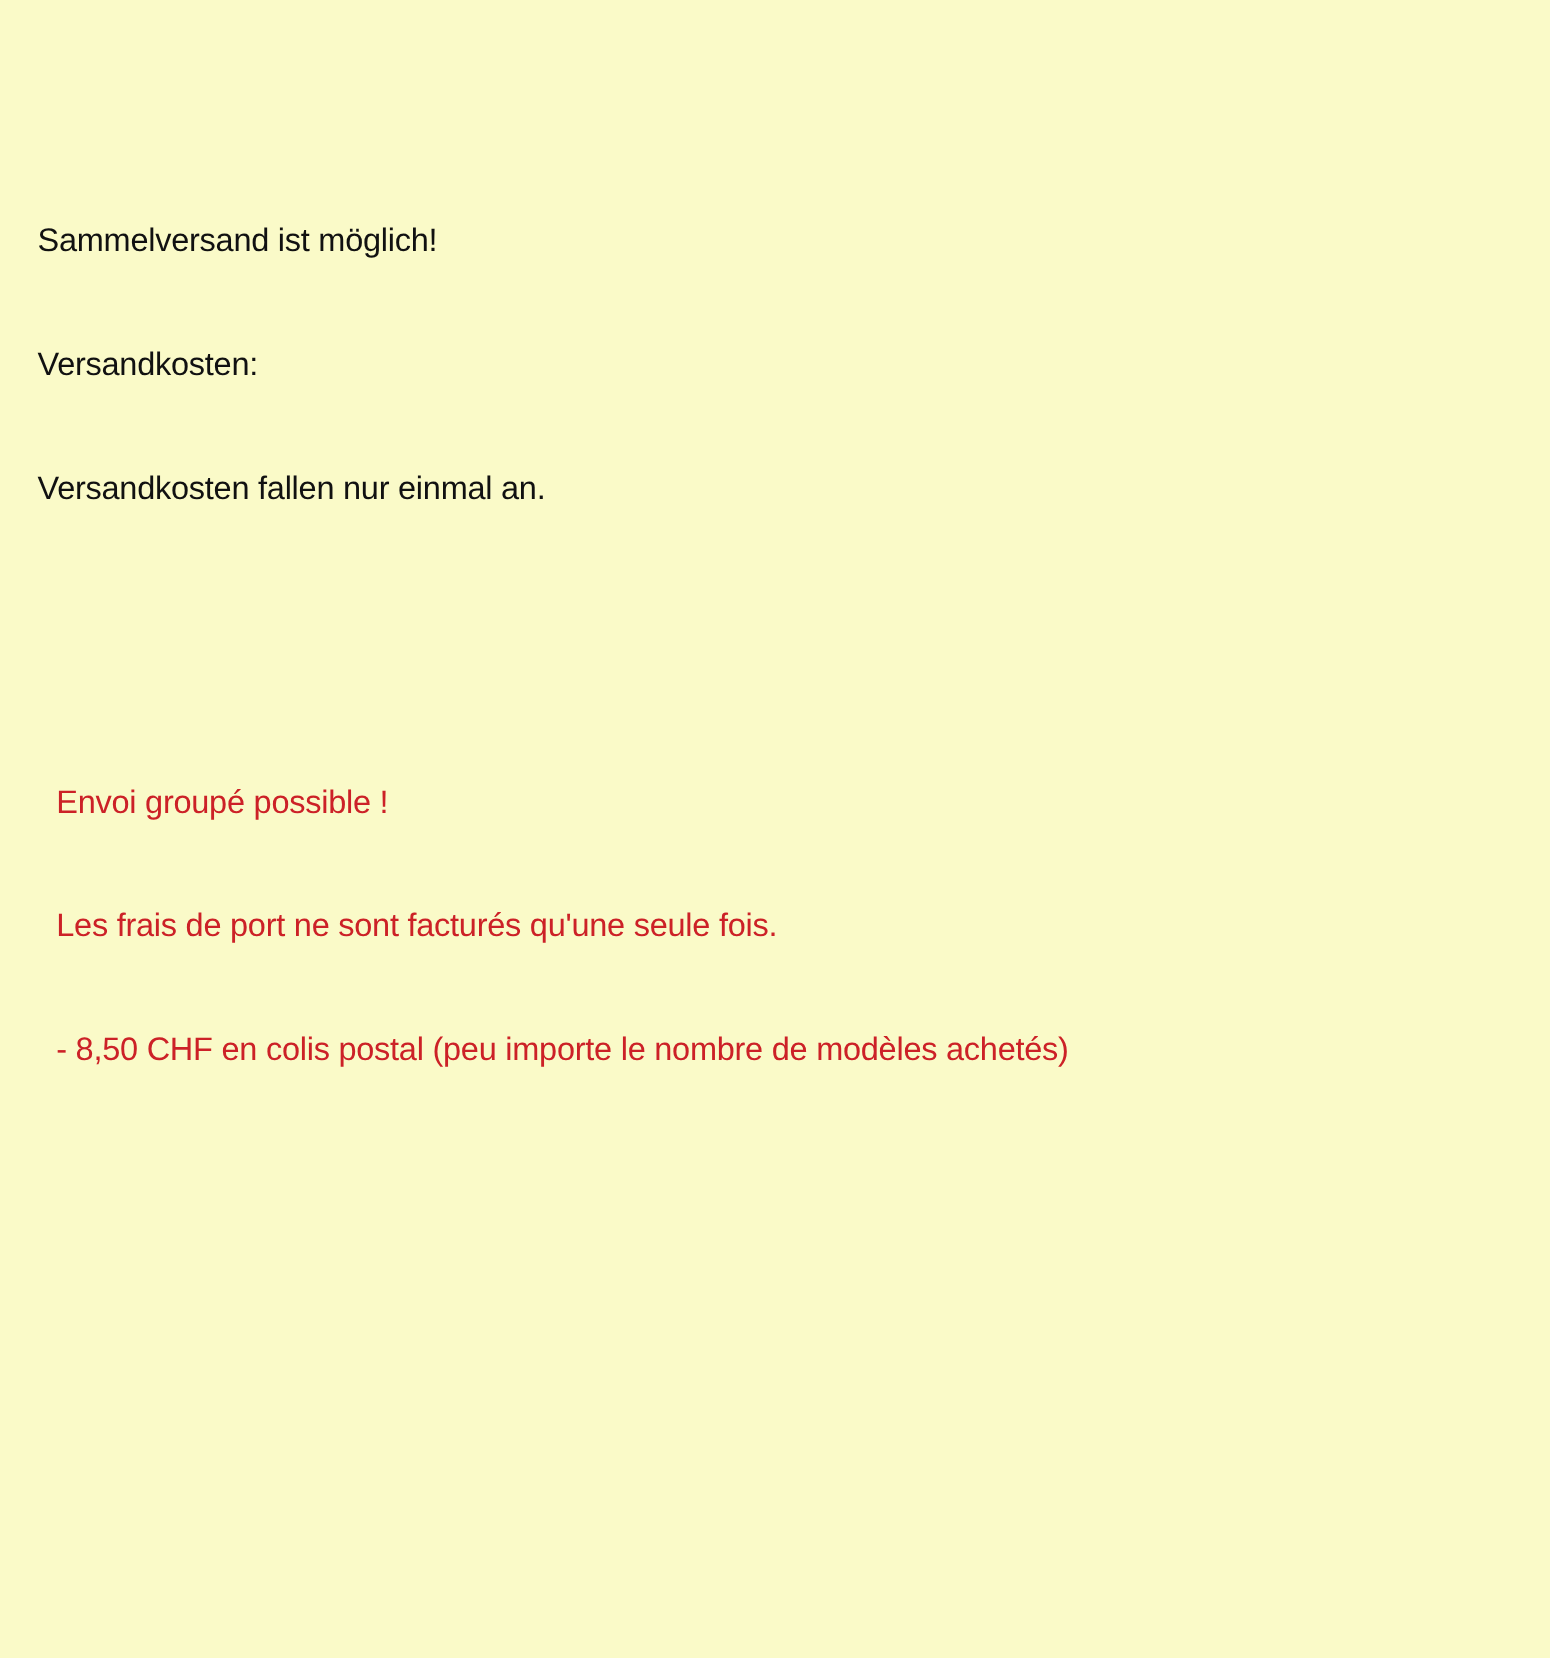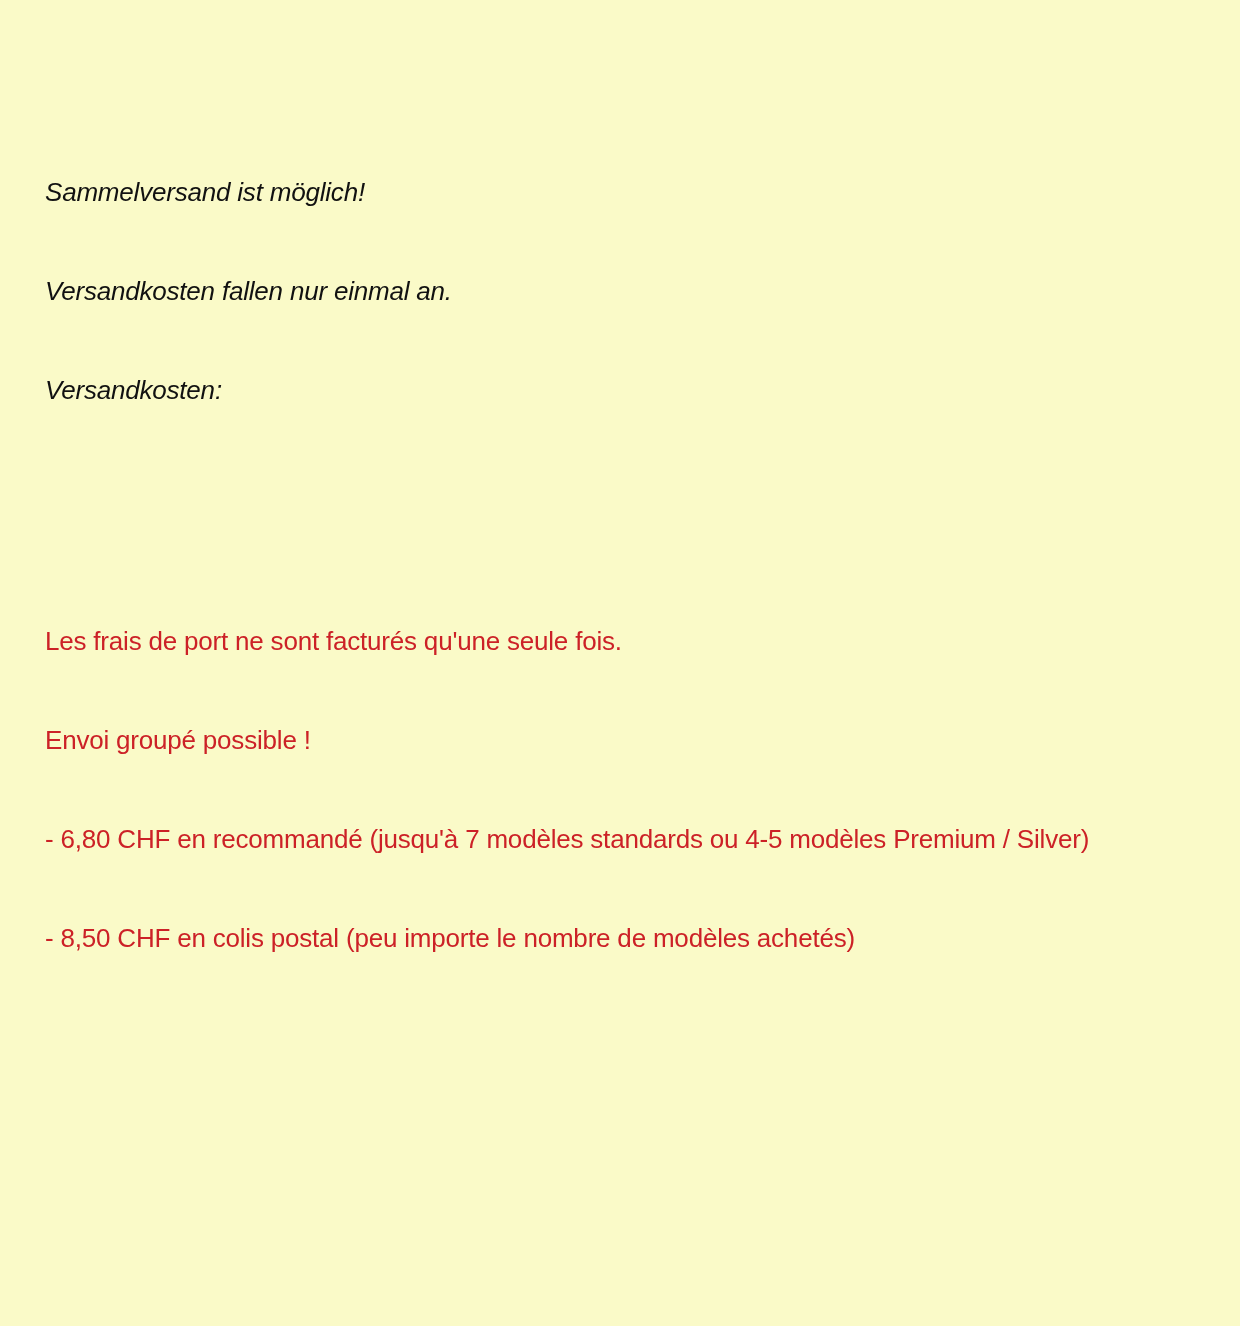--- a/index.html
+++ b/index.html
@@ -20,35 +20,34 @@
     padding-top: 110px;
   }
   .section {
     font-size: 26px;
     line-height: 33px;
     letter-spacing: -0.2px;
     white-space: pre;
   }
   .section .line { min-height: 33px; }
 
-  .section-german  { padding-left: 45px; font-style: italic; }
+  .section-german  { padding-left: 30px; }
   .section-french  { padding-left: 45px; margin-top: 86px; }
 </style>
 </head>
 <body style="background: rgb(250, 250, 200);">
 
 <div class="page">
 
   <div class="section section-german" style="color: rgb(17, 17, 17);">
     <div class="line">Sammelversand ist möglich!</div>
+    <div class="line">Versandkosten:</div>
     <div class="line">Versandkosten fallen nur einmal an.</div>
-    <div class="line">Versandkosten:</div>
   </div>
 
   <div class="section section-french" style="color: rgb(204, 33, 39);">
+    <div class="line">Envoi groupé possible !</div>
     <div class="line">Les frais de port ne sont facturés qu'une seule fois.</div>
-    <div class="line">Envoi groupé possible !</div>
-    <div class="line">- 6,80 CHF en recommandé (jusqu'à 7 modèles standards ou 4-5 modèles Premium / Silver)</div>
     <div class="line">- 8,50 CHF en colis postal (peu importe le nombre de modèles achetés)</div>
     
   </div>
 
 </div>
 
 </body></html>

